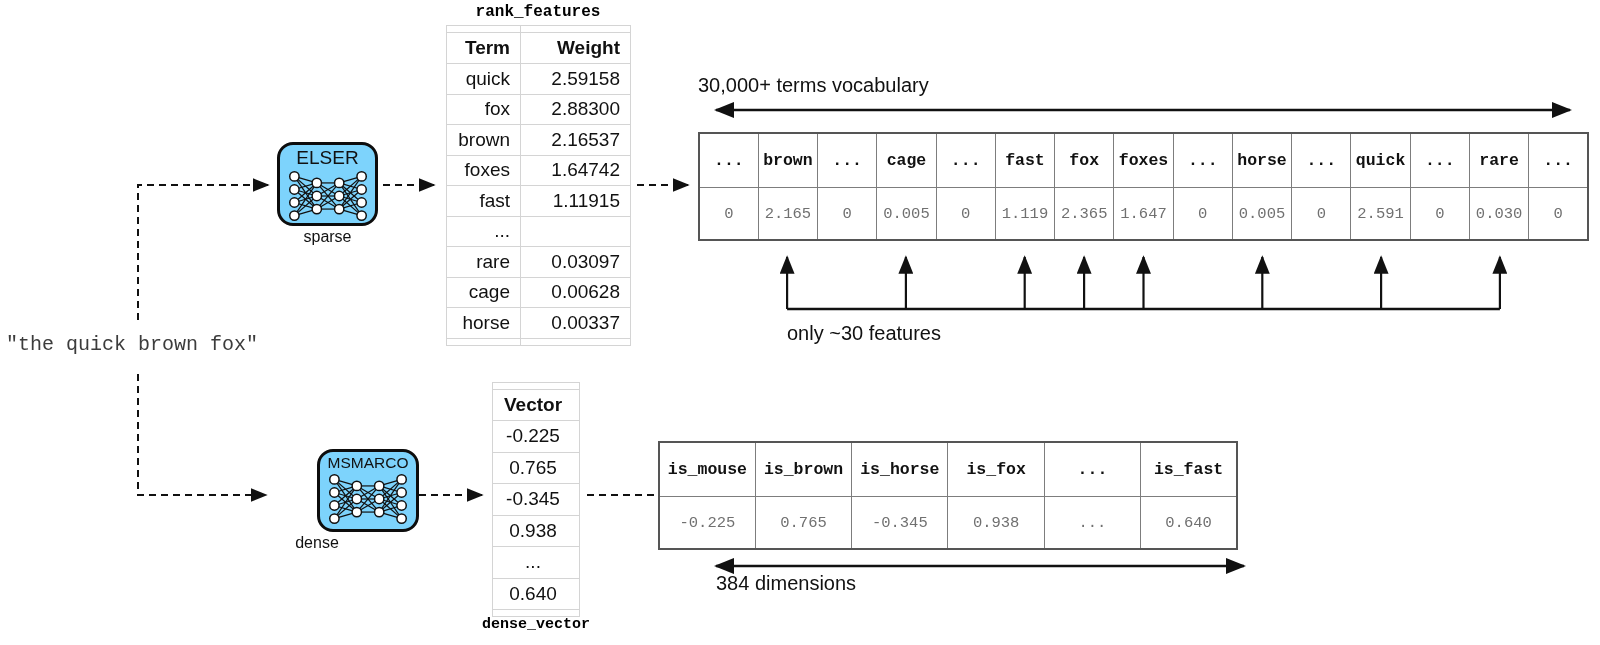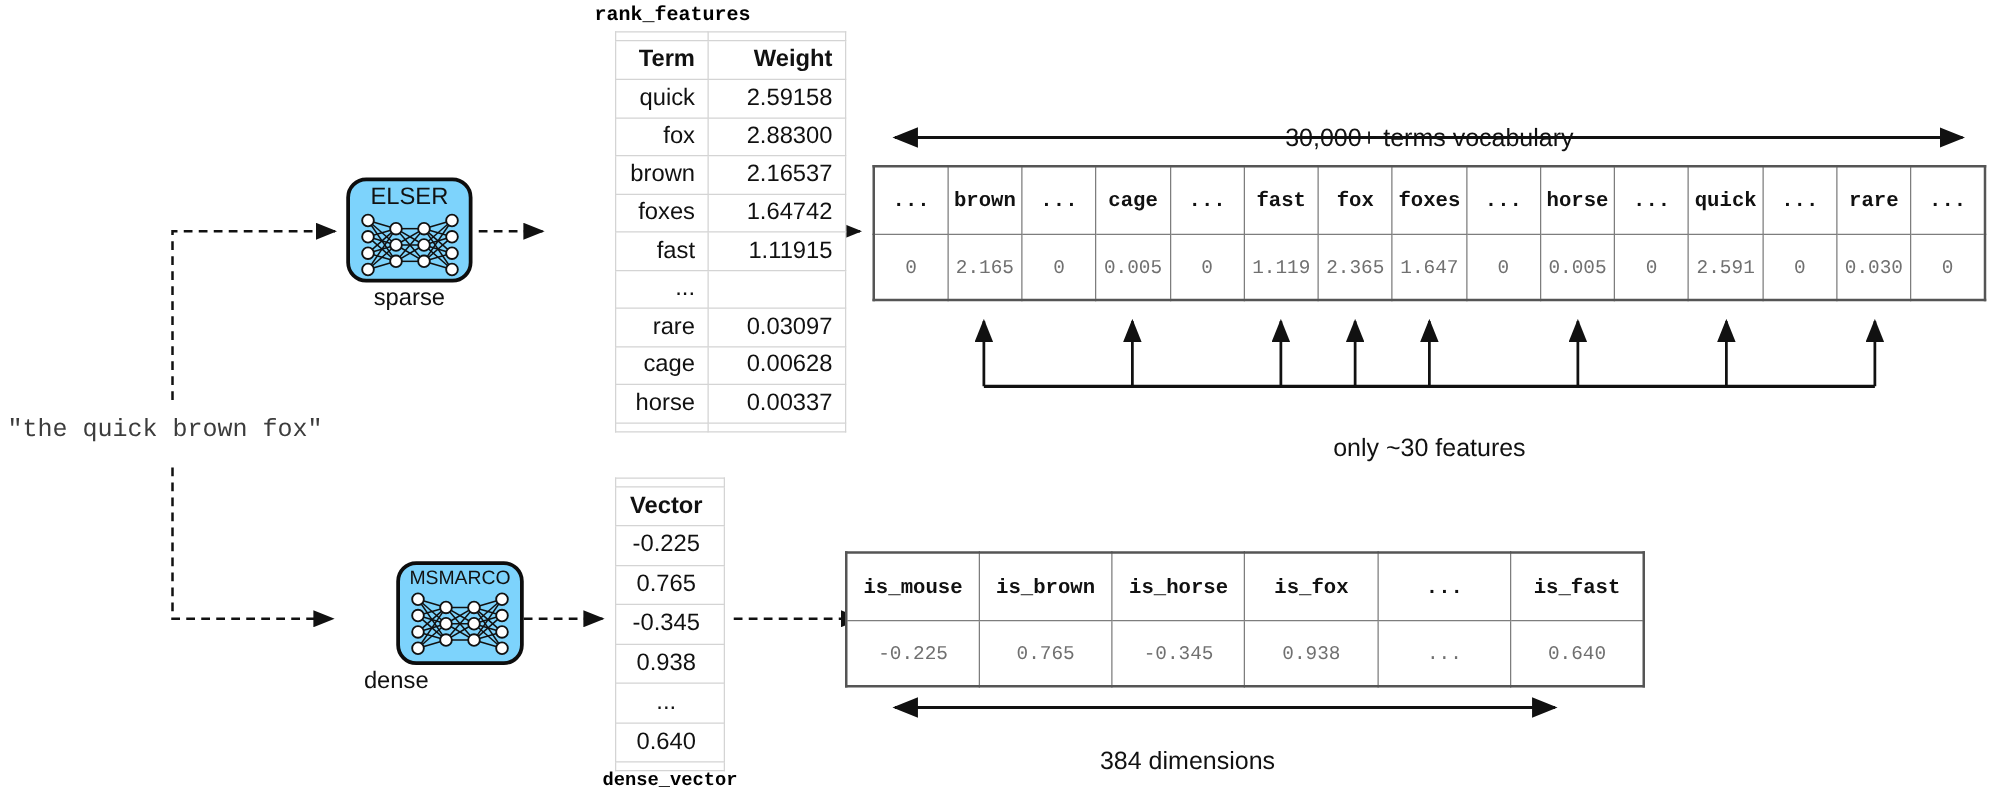--- a/index.html
+++ b/index.html
@@ -9,61 +9,61 @@
 
   
   .model-box{position:absolute;z-index:2;background:#7dd3fc;border:3.5px solid #0d0d0d;
              border-radius:16px;box-sizing:border-box;text-align:center;}
   .model-box .mlabel{display:block;line-height:1.05;margin-top:3px;color:#111;}
   .box-sparse{left:277px;top:142px;width:101px;height:84px;}
   .box-sparse .mlabel{font-size:19px;}
   .box-dense{left:275px;top:449px;width:102px;height:83px;margin-left:42px;}
   .box-dense .mlabel{font-size:15.5px;}
   .nn{display:block;margin:0 auto;}
-  .under-label{position:absolute;z-index:2;text-align:center;font-size:19px;color:#111;}
+  .under-label{position:absolute;z-index:2;text-align:center;font-size:16px;color:#111;}
   .lbl-sparse{left:277px;top:228px;width:101px;}
   .lbl-dense{left:266px;top:534px;width:102px;}
 
   
   .query{position:absolute;left:6px;top:333px;z-index:2;
          font-family:"Liberation Mono","DejaVu Sans Mono",monospace;
          font-size:20px;color:#3c3c3c;white-space:pre;}
 
   
   table.sheet{position:absolute;z-index:2;border-collapse:collapse;table-layout:fixed;background:#fff;}
   table.sheet td{border:1px solid #d4d4d4;padding:0 10px 0 4px;font-size:19px;color:#111;
                  overflow:hidden;white-space:nowrap;}
   table.sheet tr.partial td{height:6px;padding:0;}
   table.sheet tr.hrow td{height:30px;font-weight:bold;}
-  .rf-table{left:446px;top:25px;width:184px;margin-left:46px;}
+  .rf-table{left:446px;top:25px;width:184px;}
   .rf-table tr.drow td{height:29.5px;}
   .rf-table td{text-align:right;}
   .vec-table{left:492px;top:382px;width:88px;}
   .vec-table td{text-align:center;padding:0 2px;}
   .vec-table tr.hrow td{height:31px;}
   .vec-table tr.drow td{height:30.5px;}
   .sheet-title{position:absolute;z-index:2;text-align:center;font-weight:bold;font-size:16px;color:#000000;font-family:Liberation Mono, monospace;}
   .rf-title{left:436px;top:3px;width:204px;}
   .vec-title{left:462px;top:616px;width:148px;font-size:15px;}
 
   
   table.bigtable{position:absolute;z-index:2;border-collapse:collapse;table-layout:fixed;
                  background:#fff;border:2px solid #555;}
   table.bigtable td{border:1px solid #7d7d7d;text-align:center;padding:0;overflow:hidden;white-space:nowrap;
                     font-family:"Liberation Mono","DejaVu Sans Mono",monospace;}
   table.bigtable tr.bhead td{height:53px;font-weight:bold;font-size:16.5px;color:#111;}
   table.bigtable tr.bval td{height:51px;font-size:15.5px;color:#707070;}
   .vocab-table{left:698px;top:132px;width:891px;}
-  .dims-table{left:676px;top:441px;width:640px;padding-left:12px;}
-
-  
-  .annot{position:absolute;z-index:2;text-align:center;font-size:20px;color:#111;margin-top:26px;}
+  .dims-table{left:658px;top:441px;width:580px;padding-left:12px;}
+
+  
+  .annot{position:absolute;z-index:2;font-size:20px;color:#111;}
   .vocab-annot{left:698px;top:74px;width:891px;}
   .features-annot{left:787px;top:322px;width:713px;}
-  .dims-annot{left:668px;top:572px;width:564px;}
+  .dims-annot{left:716px;top:572px;width:564px;}
 </style>
 </head>
 <body>
 
 <div class="canvas">
 
   <svg class="overlay" width="1600" height="645" viewBox="0 0 1600 645">
     <defs>
       <marker id="ah" viewBox="0 0 10 8" markerWidth="8.5" markerHeight="6.8" refX="9" refY="4" orient="auto-start-reverse">
         <path d="M0,0 L10,4 L0,8 Z" fill="#111"></path>

